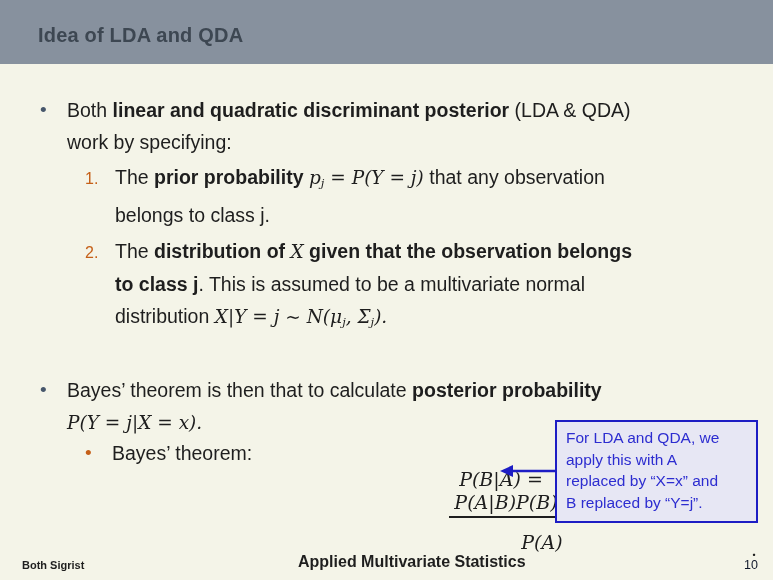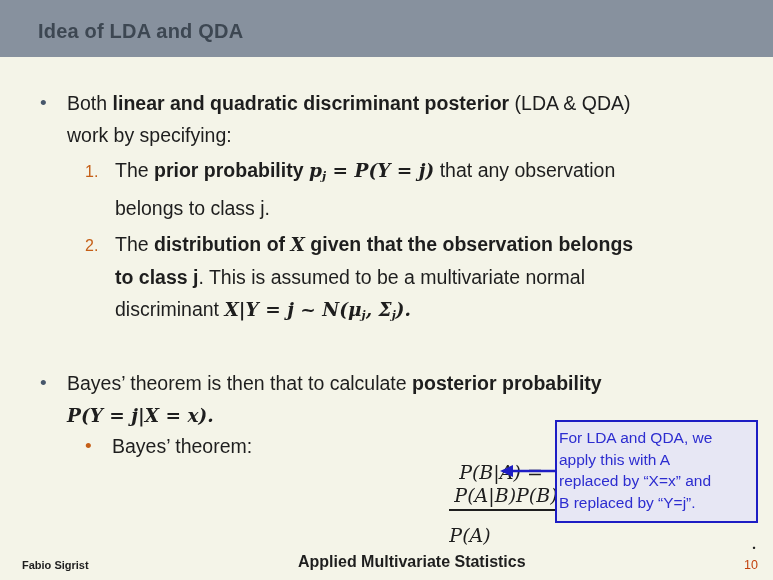--- a/index.html
+++ b/index.html
@@ -3,61 +3,61 @@
 <meta charset="utf-8">
 <style>
   * { margin:0; padding:0; box-sizing:border-box; }
   html,body { width:773px; height:580px; }
   .slide {
     position:relative; width:773px; height:580px;
     background:#f4f4e8; overflow:hidden;
     font-family:"Liberation Sans", sans-serif; color:#1e1e1e;
   }
   .slide-header {
-    height:57px; background:#87919e;
+    height:64px; background:#87919e;
     display:flex; align-items:center; padding:6px 0 0 38px;
   }
   .slide-header h1 { font-size:20px; font-weight:bold; color:#3d4752; letter-spacing:0.2px; }
 
   .content { padding:30px 16px 0 40px; font-size:19.5px; line-height:32px; }
   .row { display:flex; }
   .dotcol { width:27px; flex:none; color:#46566b; font-size:19px; }
   .dotcol.orange { color:#c55f17; }
   .numcol { width:30px; flex:none; color:#c55f17; font-size:16px; padding-top:2px; }
   .row.numbered { margin-left:45px; }
   .row.subrow { margin-left:45px; margin-top:1px; line-height:26px; }
   .b { font-weight:bold; }
-  .m { font-family:"DejaVu Serif", serif; font-style:italic; font-weight:bold; font-size:0.95em; }
+  .m { font-family:"DejaVu Serif", serif; font-style:italic; font-weight:normal; font-size:0.95em; }
   .msub { font-size:0.62em; vertical-align:-0.25em; }
 
   .b1 { margin-bottom:3px; }
   .n1 { margin-bottom:4px; }
   .b2 { margin-top:36px; }
 
   .formula-row {
     display:flex; align-items:center; margin:2px 0 0 215px;
     font-family:"DejaVu Serif", serif; font-style:italic;
     font-size:19px; line-height:1.2; color:#1e1e1e;flex-direction:column;
   }
   .f-lhs { margin-right:10px; }
-  .frac { display:inline-flex; flex-direction:column; align-items:flex-start; }
+  .frac { display:inline-flex; flex-direction:column; align-items:flex-end; }
   .frac .fnum { padding:0 5px 3px; border-bottom:2px solid #1e1e1e; }
   .frac .fden { padding-top:13px; }
   .f-period { align-self:flex-end; margin-left:3px; position:relative; top:-16px; font-style:normal; }
 
   .callout {
     position:absolute; left:555px; top:420px; width:203px; height:103px;
     background:#e7e7f4; border:2.5px solid #1d1dc4;
-    color:#2d2dd0; font-size:15.5px; line-height:21.5px; padding:5px 2px;
+    color:#2d2dd0; font-size:15.5px; line-height:21.5px; padding:5px 9px;
   }
   .arrow { position:absolute; left:500px; top:464px; }
 
   .f-author { position:absolute; bottom:9px; left:22px; font-size:11px; font-weight:bold; }
   .f-course { position:absolute; bottom:9px; left:298px; font-size:16px; font-weight:bold; }
-  .f-page   { position:absolute; bottom:8px; right:15px; font-size:12.5px; color:#c2410c; }
+  .f-page   { position:absolute; bottom:8px; right:15px; font-size:12.5px; color:#0f172a; }
 </style>
 </head>
 <body>
 
 <div class="slide">
 
   <header class="slide-header">
     <h1>Idea of LDA and QDA</h1>
   </header>
 
@@ -77,21 +77,21 @@
         <div><span>The </span><span class="b">prior probability </span><span class="m"><span>p</span><span class="msub">j</span><span> = P(Y = j)</span></span><span> that any observation</span></div>
         <div><span>belongs to class j.</span></div>
       </div>
     </div>
 
     <div class="row numbered n2">
       <span class="numcol">2.</span>
       <div class="text">
         <div><span>The </span><span class="b">distribution of </span><span class="m">X</span><span class="b"> given that the observation belongs</span></div>
         <div><span class="b">to class j</span><span>. This is assumed to be a multivariate normal</span></div>
-        <div><span>discriminant </span><span class="m"><span>X|Y = j ~ N(μ</span><span class="msub">j</span><span>, Σ</span><span class="msub">j</span><span>).</span></span></div>
+        <div><span>distribution </span><span class="m"><span>X|Y = j ~ N(μ</span><span class="msub">j</span><span>, Σ</span><span class="msub">j</span><span>).</span></span></div>
       </div>
     </div>
 
     <div class="row b2">
       <span class="dotcol">•</span>
       <div class="text">
         <div><span>Bayes’ theorem is then that to calculate </span><span class="b">posterior probability</span></div>
         <div><span class="m">P(Y = j|X = x).</span></div>
       </div>
     </div>
@@ -118,18 +118,18 @@
   </svg>
 
   <aside class="callout">
     <div>For LDA and QDA, we</div>
     <div>apply this with A</div>
     <div>replaced by “X=x” and</div>
     <div>B replaced by “Y=j”.</div>
   </aside>
 
   <footer>
-    <span class="f-author">Fabio Sigrist</span>
+    <span class="f-author">Both Sigrist</span>
     <span class="f-course">Applied Multivariate Statistics</span>
     <span class="f-page">10</span>
   </footer>
 
 </div>
 
 </body></html>

